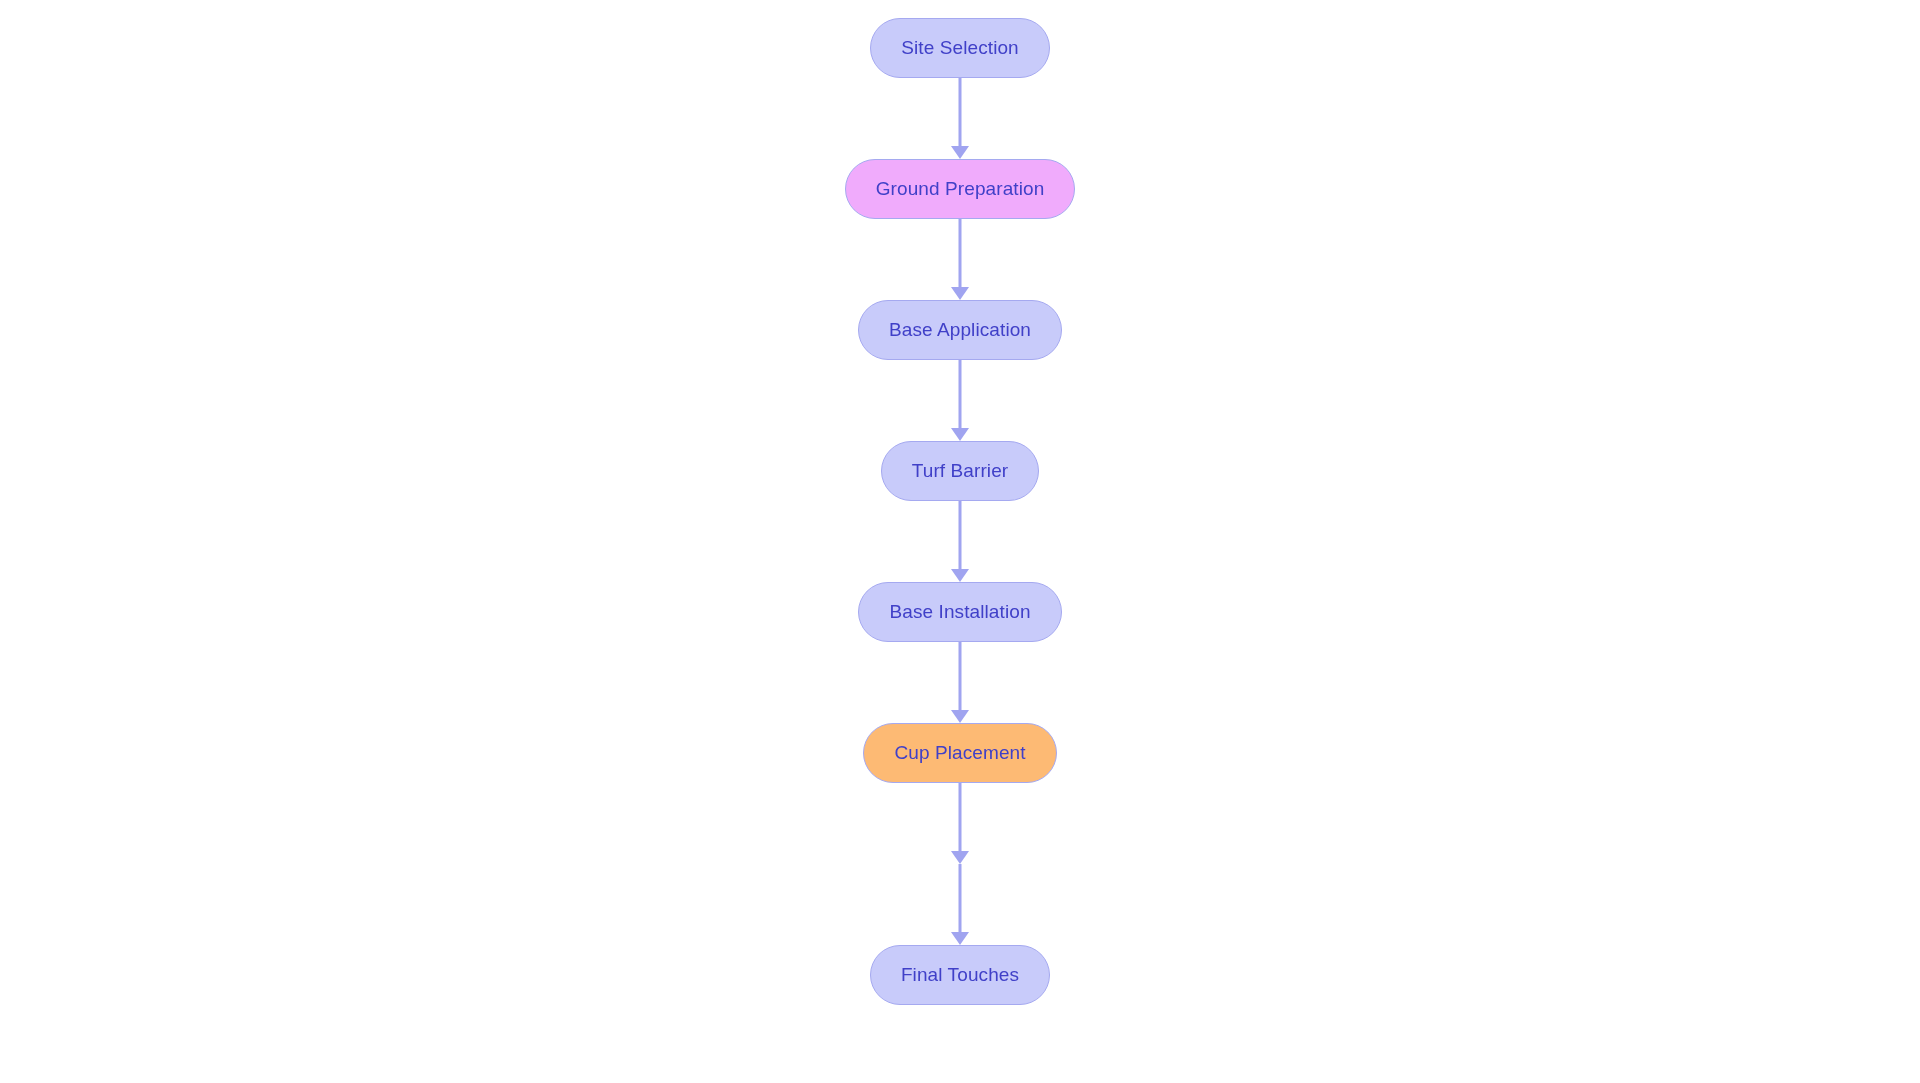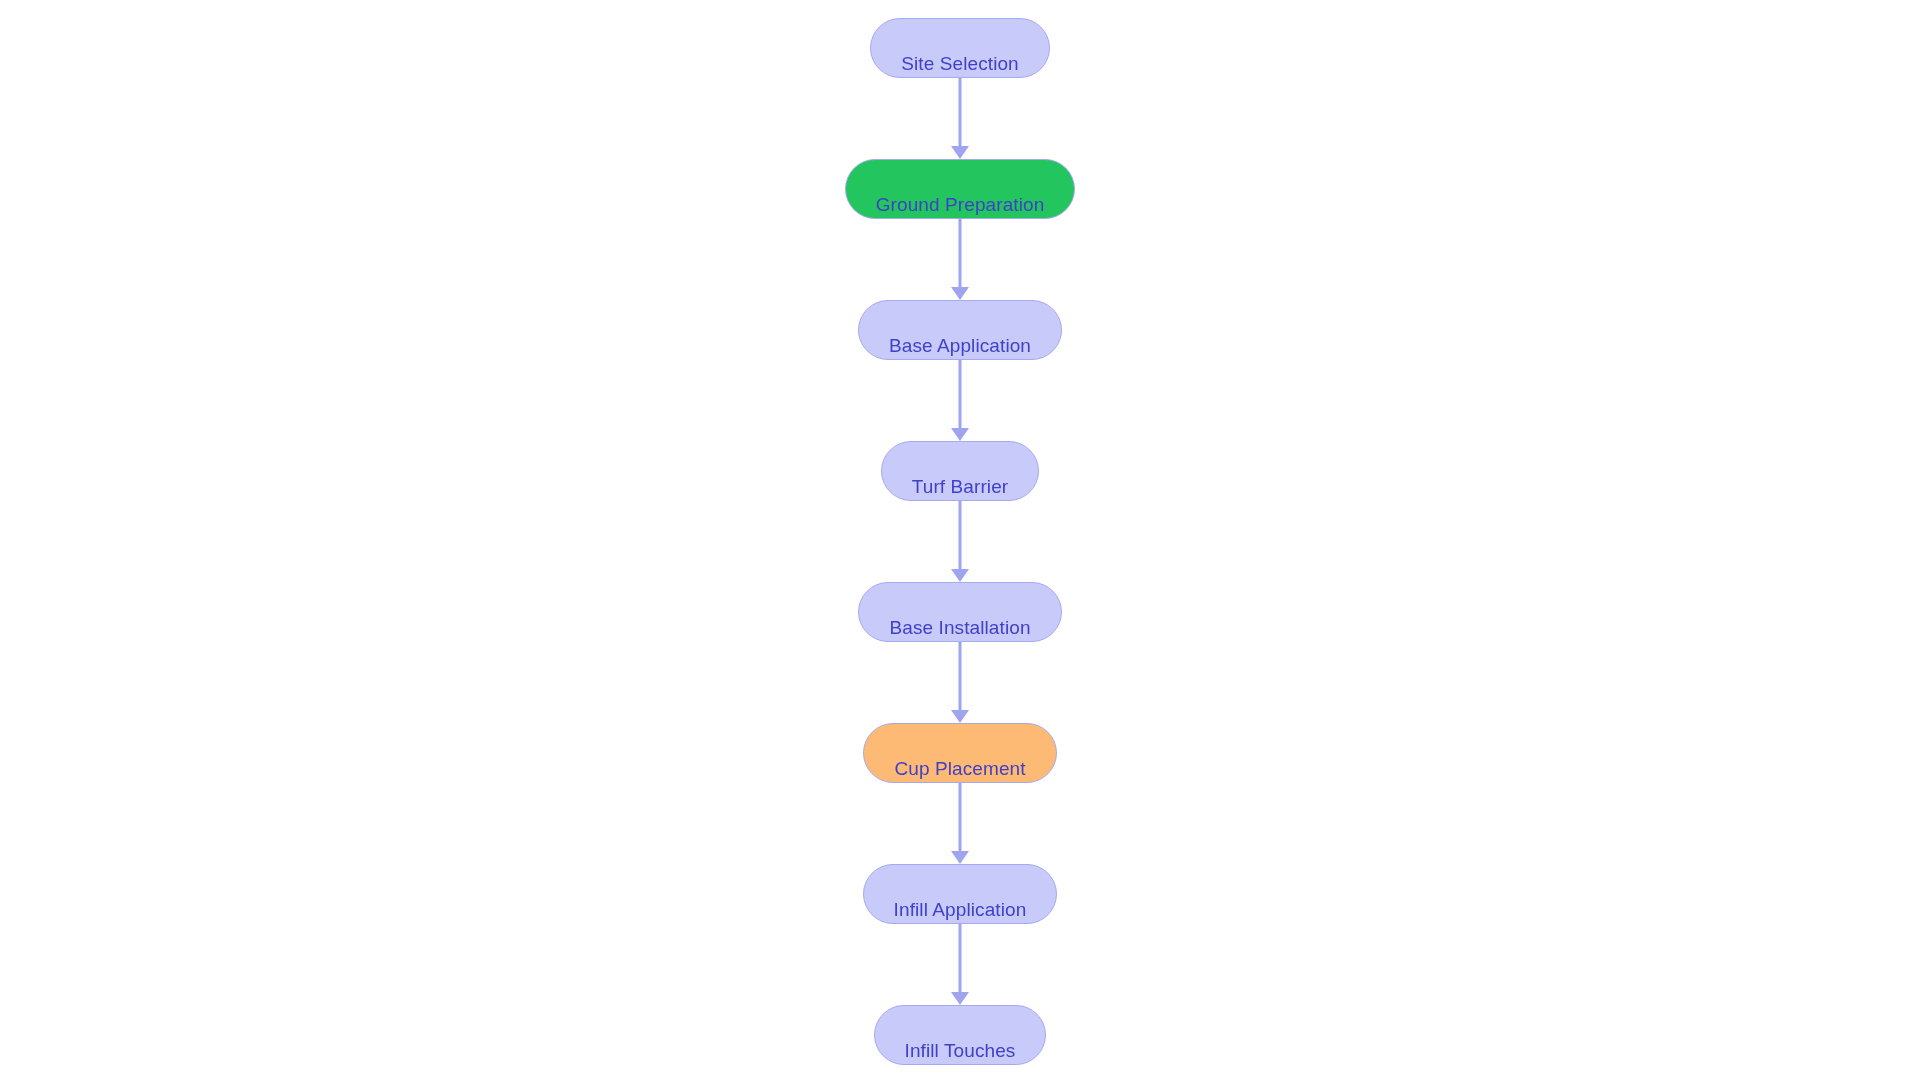--- a/index.html
+++ b/index.html
@@ -39,21 +39,21 @@
     height: 60px;
     border-radius: 30px;
     background: #c8cbfa;
     border: 1px solid #a5a9f0;
     color: #4040c8;
     font-size: 19px;
     font-weight: 400;
     letter-spacing: 0.1px;
     line-height: 58px;
     text-align: center;
-    padding: 16px 30px;
+    padding: 0 30px;
     white-space: nowrap;
     display: block;
   }
 
   .flow-connector {
     position: relative;
     width: 24px;
     height: 81px;
     display: block;
   }
@@ -87,21 +87,21 @@
 <div id="flowchart-canvas" style="background: rgb(255, 255, 255);">
   <div class="flow-column">
 
     <div class="flow-node" style="background: rgb(200, 203, 250); border-color: rgb(165, 169, 240); color: rgb(64, 64, 200);">Site Selection</div>
 
     <div class="flow-connector">
       <div class="conn-line" style="background: rgb(160, 164, 240);"></div>
       <div class="conn-head" style="border-top-color: rgb(160, 164, 240);"></div>
     </div>
 
-    <div class="flow-node" style="background: #22c55e; border-color: rgb(165, 169, 240); color: rgb(64, 64, 200);">Ground Preparation</div>
+    <div class="flow-node" style="background: #f0abfc; border-color: rgb(165, 169, 240); color: rgb(64, 64, 200);">Ground Preparation</div>
 
     <div class="flow-connector">
       <div class="conn-line" style="background: rgb(160, 164, 240);"></div>
       <div class="conn-head" style="border-top-color: rgb(160, 164, 240);"></div>
     </div>
 
     <div class="flow-node" style="background: rgb(200, 203, 250); border-color: rgb(165, 169, 240); color: rgb(64, 64, 200);">Base Application</div>
 
     <div class="flow-connector">
       <div class="conn-line" style="background: rgb(160, 164, 240);"></div>
@@ -122,23 +122,22 @@
       <div class="conn-head" style="border-top-color: rgb(160, 164, 240);"></div>
     </div>
 
     <div class="flow-node" style="background: #fdba74; border-color: rgb(165, 169, 240); color: rgb(64, 64, 200);">Cup Placement</div>
 
     <div class="flow-connector">
       <div class="conn-line" style="background: rgb(160, 164, 240);"></div>
       <div class="conn-head" style="border-top-color: rgb(160, 164, 240);"></div>
     </div>
 
-    <div class="flow-node" style="background: rgb(200, 203, 250); border-color: rgb(165, 169, 240); color: rgb(64, 64, 200);">Infill Application</div>
 
     <div class="flow-connector">
       <div class="conn-line" style="background: rgb(160, 164, 240);"></div>
       <div class="conn-head" style="border-top-color: rgb(160, 164, 240);"></div>
     </div>
 
-    <div class="flow-node" style="background: rgb(200, 203, 250); border-color: rgb(165, 169, 240); color: rgb(64, 64, 200);">Infill Touches</div>
+    <div class="flow-node" style="background: rgb(200, 203, 250); border-color: rgb(165, 169, 240); color: rgb(64, 64, 200);">Final Touches</div>
 
   </div>
 </div>
 
 </body></html>

